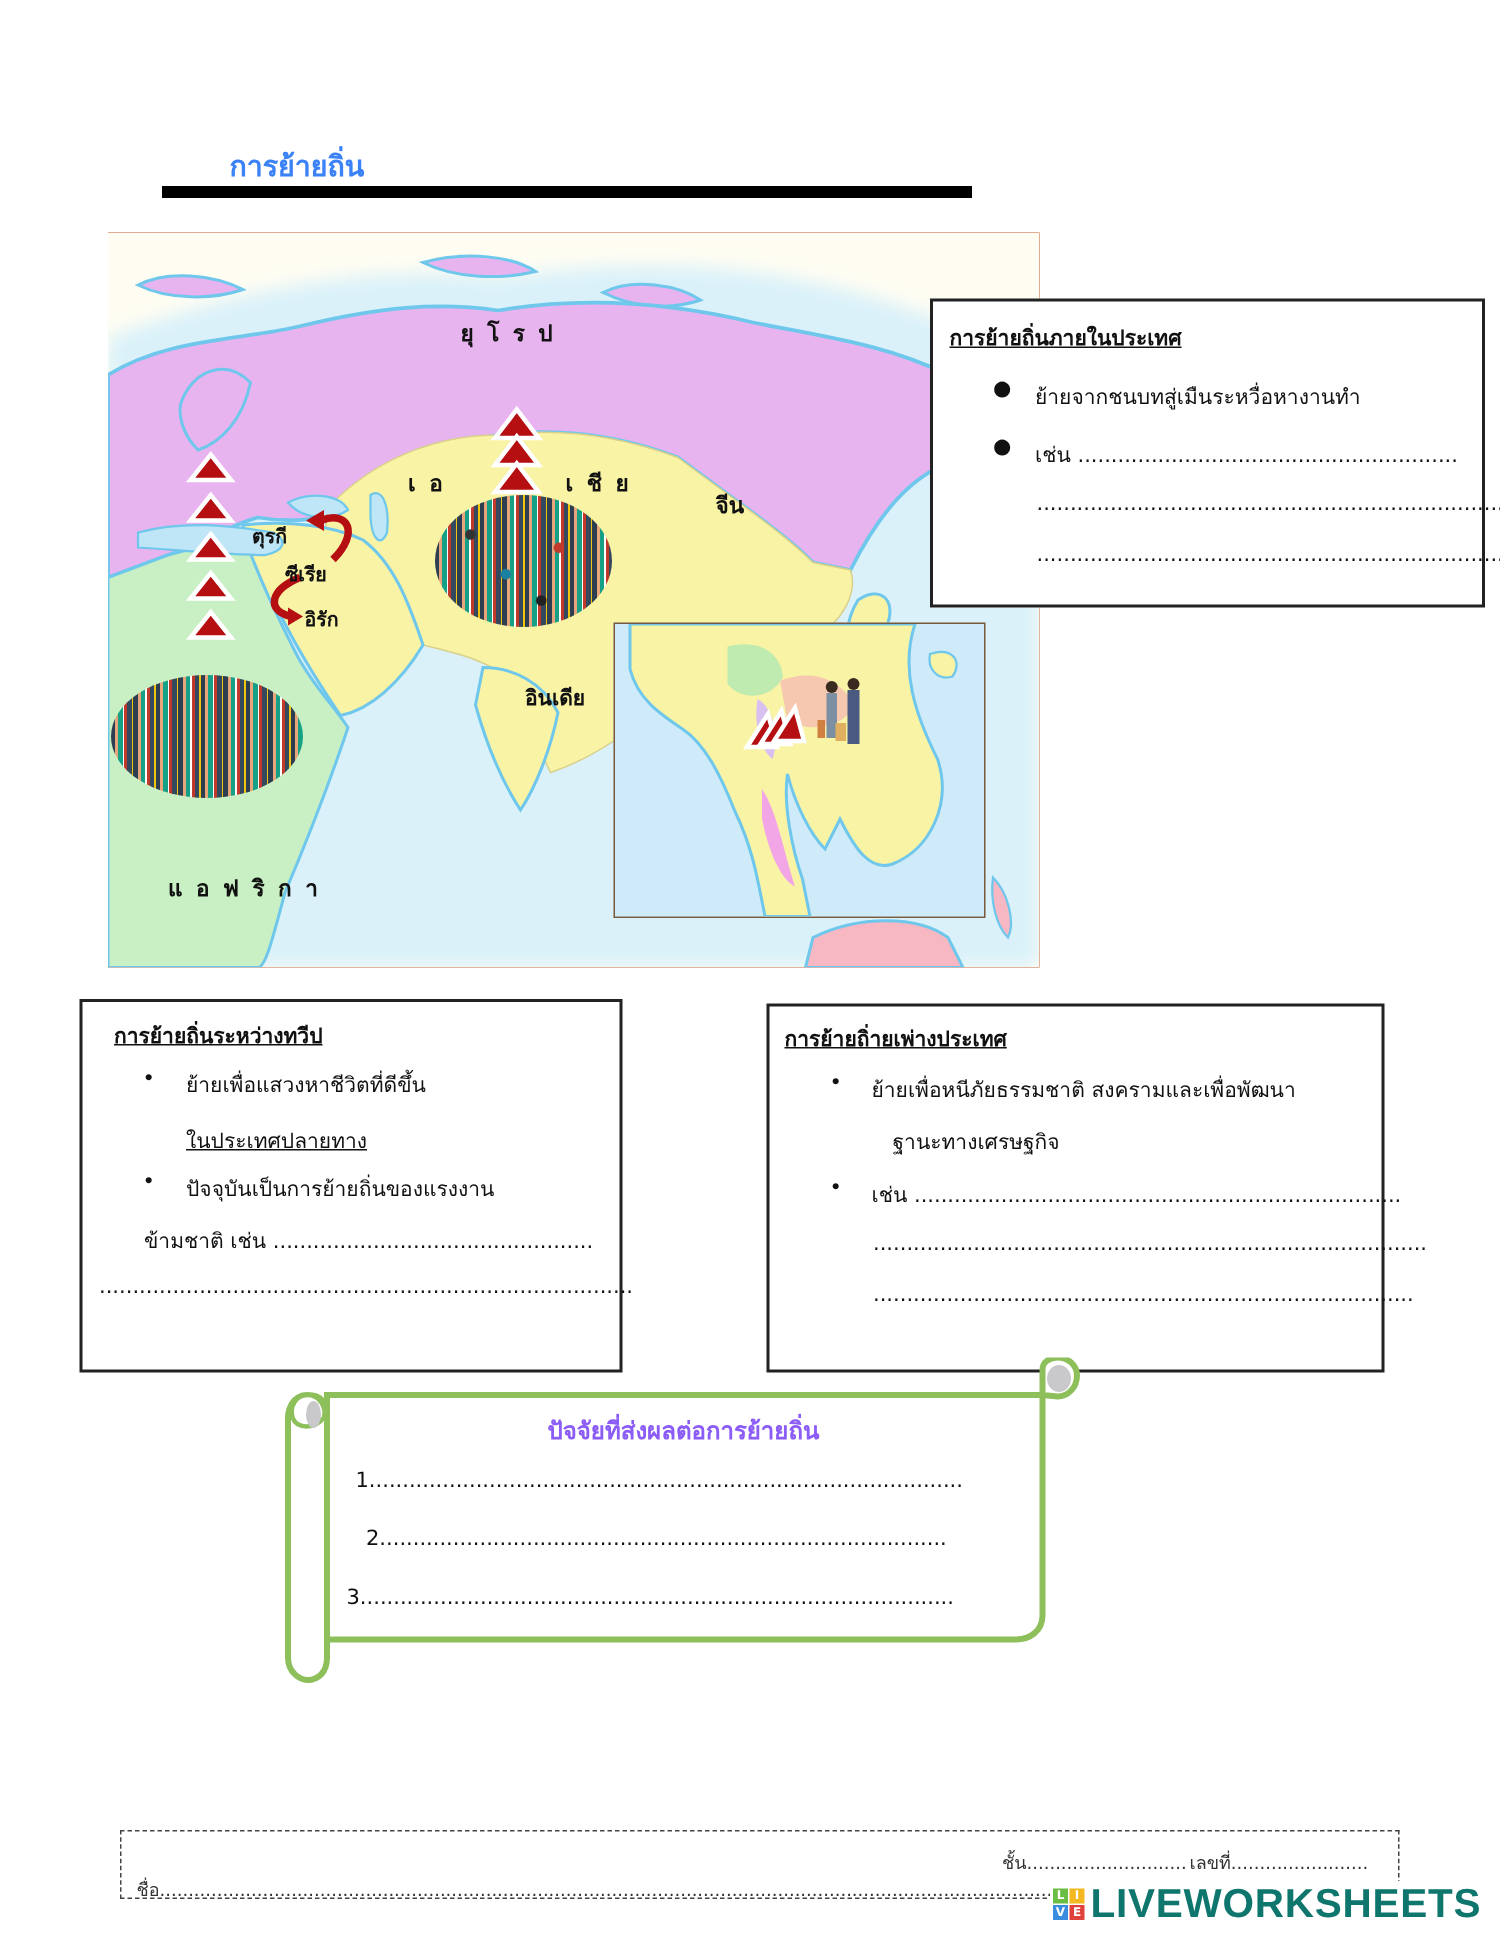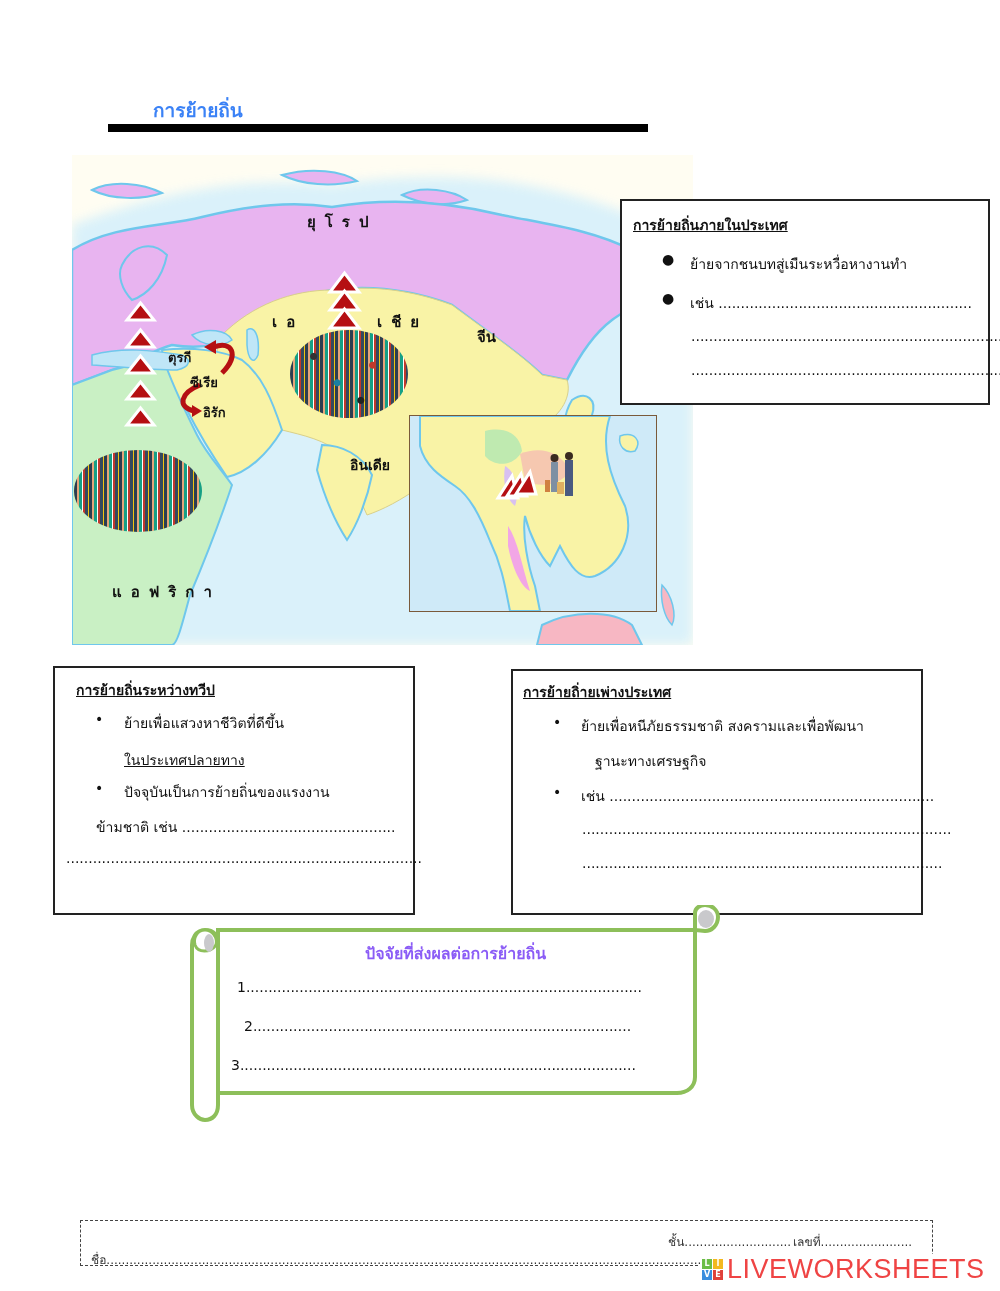--- a/index.html
+++ b/index.html
@@ -30,21 +30,21 @@
     .scroll-title { position: absolute; left: 365px; top: 941px; font-size: 16px; font-weight: bold; color: #8b5cf6; white-space: nowrap; }
     .scroll-line { position: absolute; font-size: 14px; color: #111; white-space: nowrap; }
 
     
     .footer-box { position: absolute; left: 80px; top: 1220px; width: 853px; height: 46px; border: 1.5px dashed #444; box-sizing: border-box; }
     .footer-field { position: absolute; top: 1232px; font-size: 12px; color: #333; white-space: nowrap; }
 
     .brand { position: absolute; left: 700px; top: 1254px; height: 30px; display: flex; align-items: center; background: #fff; padding-left: 2px; }
     .brand-logo { display: grid; grid-template-columns: 10px 10px; grid-template-rows: 10px 10px; gap: 1px; margin-right: 4px; }
     .brand-logo span { display: flex; align-items: center; justify-content: center; font-size: 8px; font-weight: bold; color: #fff; font-family: "DejaVu Sans", sans-serif; }
-    .brand-text { font-size: 27px; font-weight: normal; color: #ef4444; font-family: "Liberation Sans", sans-serif; letter-spacing: 0.5px; }
+    .brand-text { font-size: 27px; font-weight: bold; color: #0f766e; font-family: "Liberation Sans", sans-serif; letter-spacing: 0.5px; }
   </style>
 </head>
 <body>
 
 <div class="page-title">การย้ายถิ่น</div>
 <div class="title-rule"></div>
 
 <div class="map">
   <svg width="621" height="490" viewBox="0 0 621 490">
     <defs>

